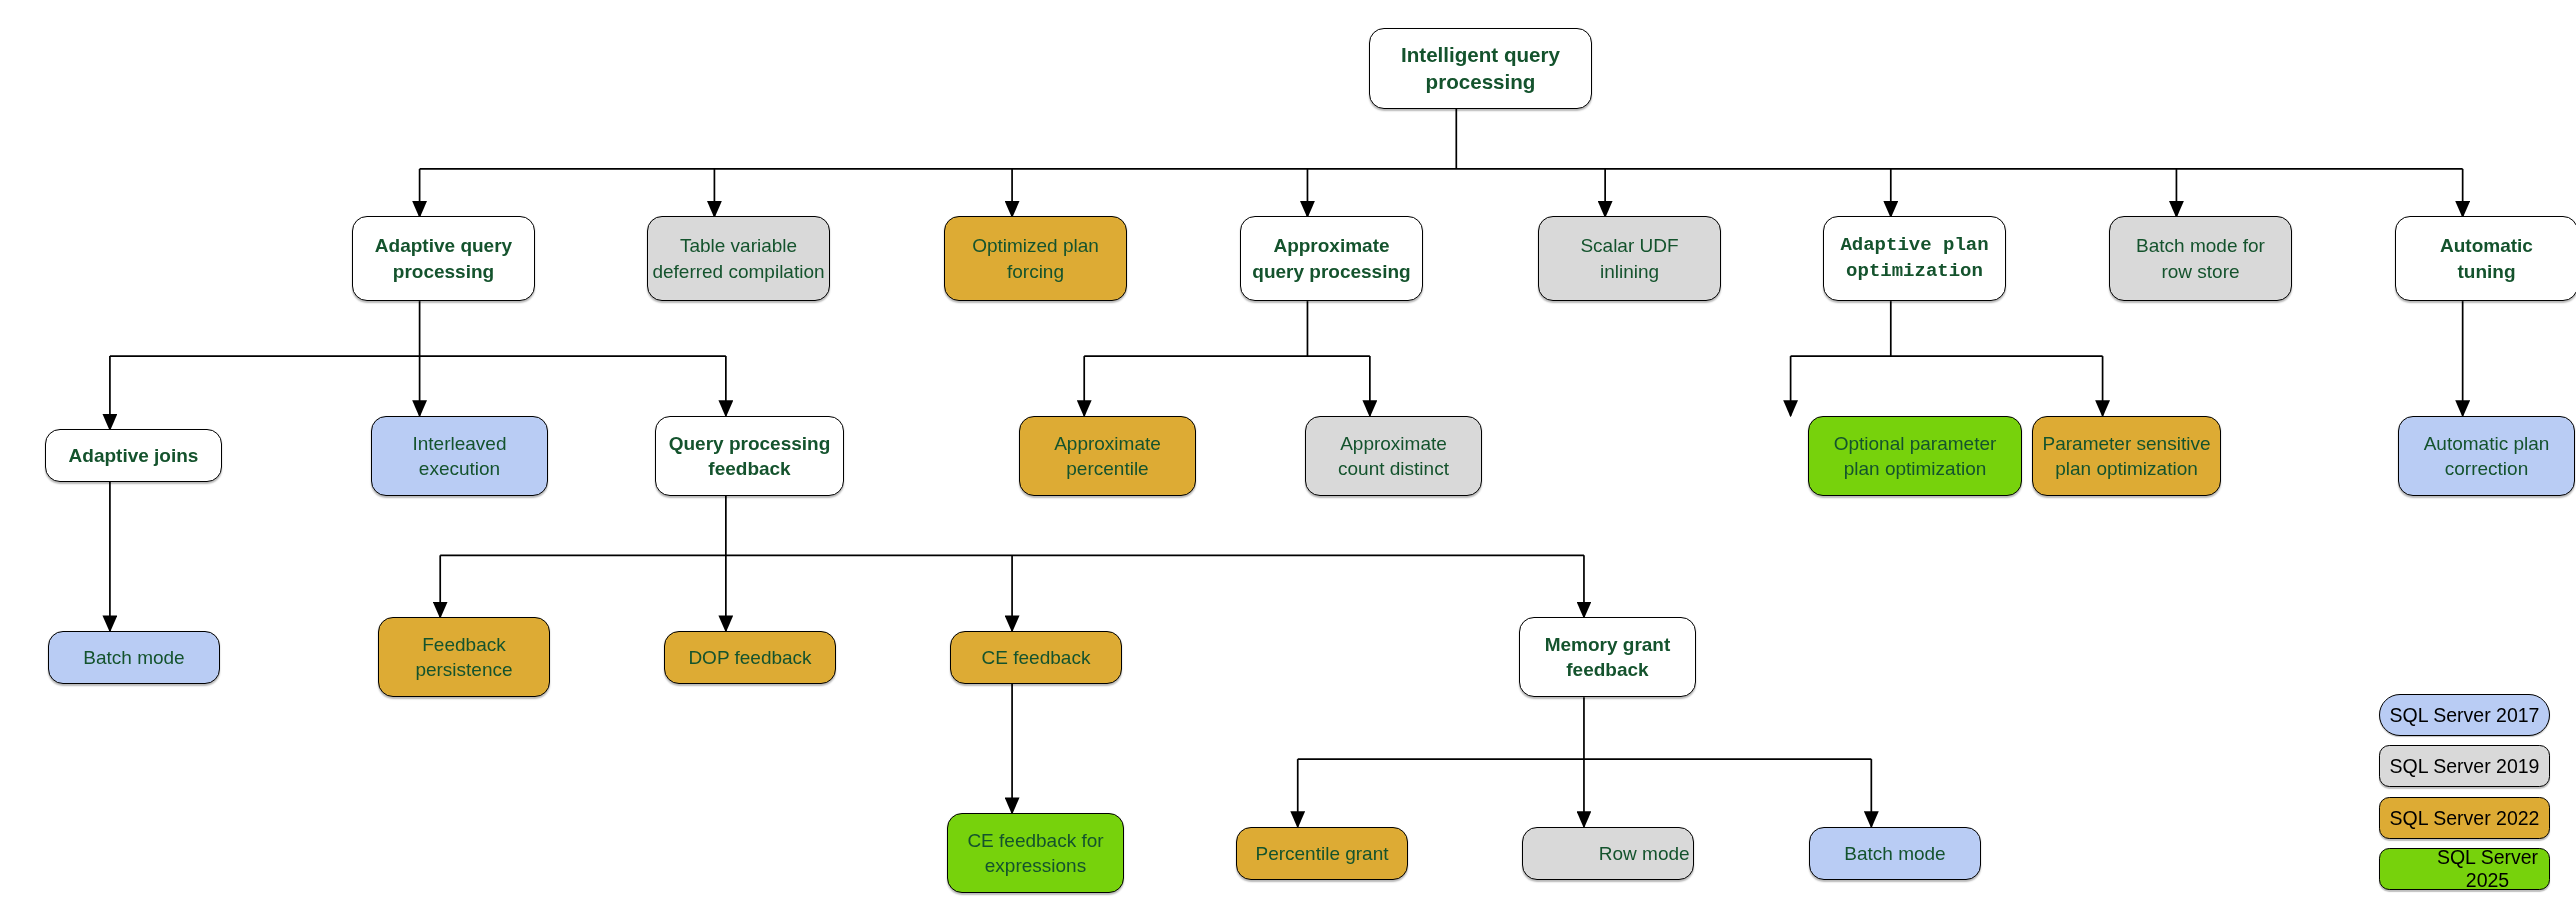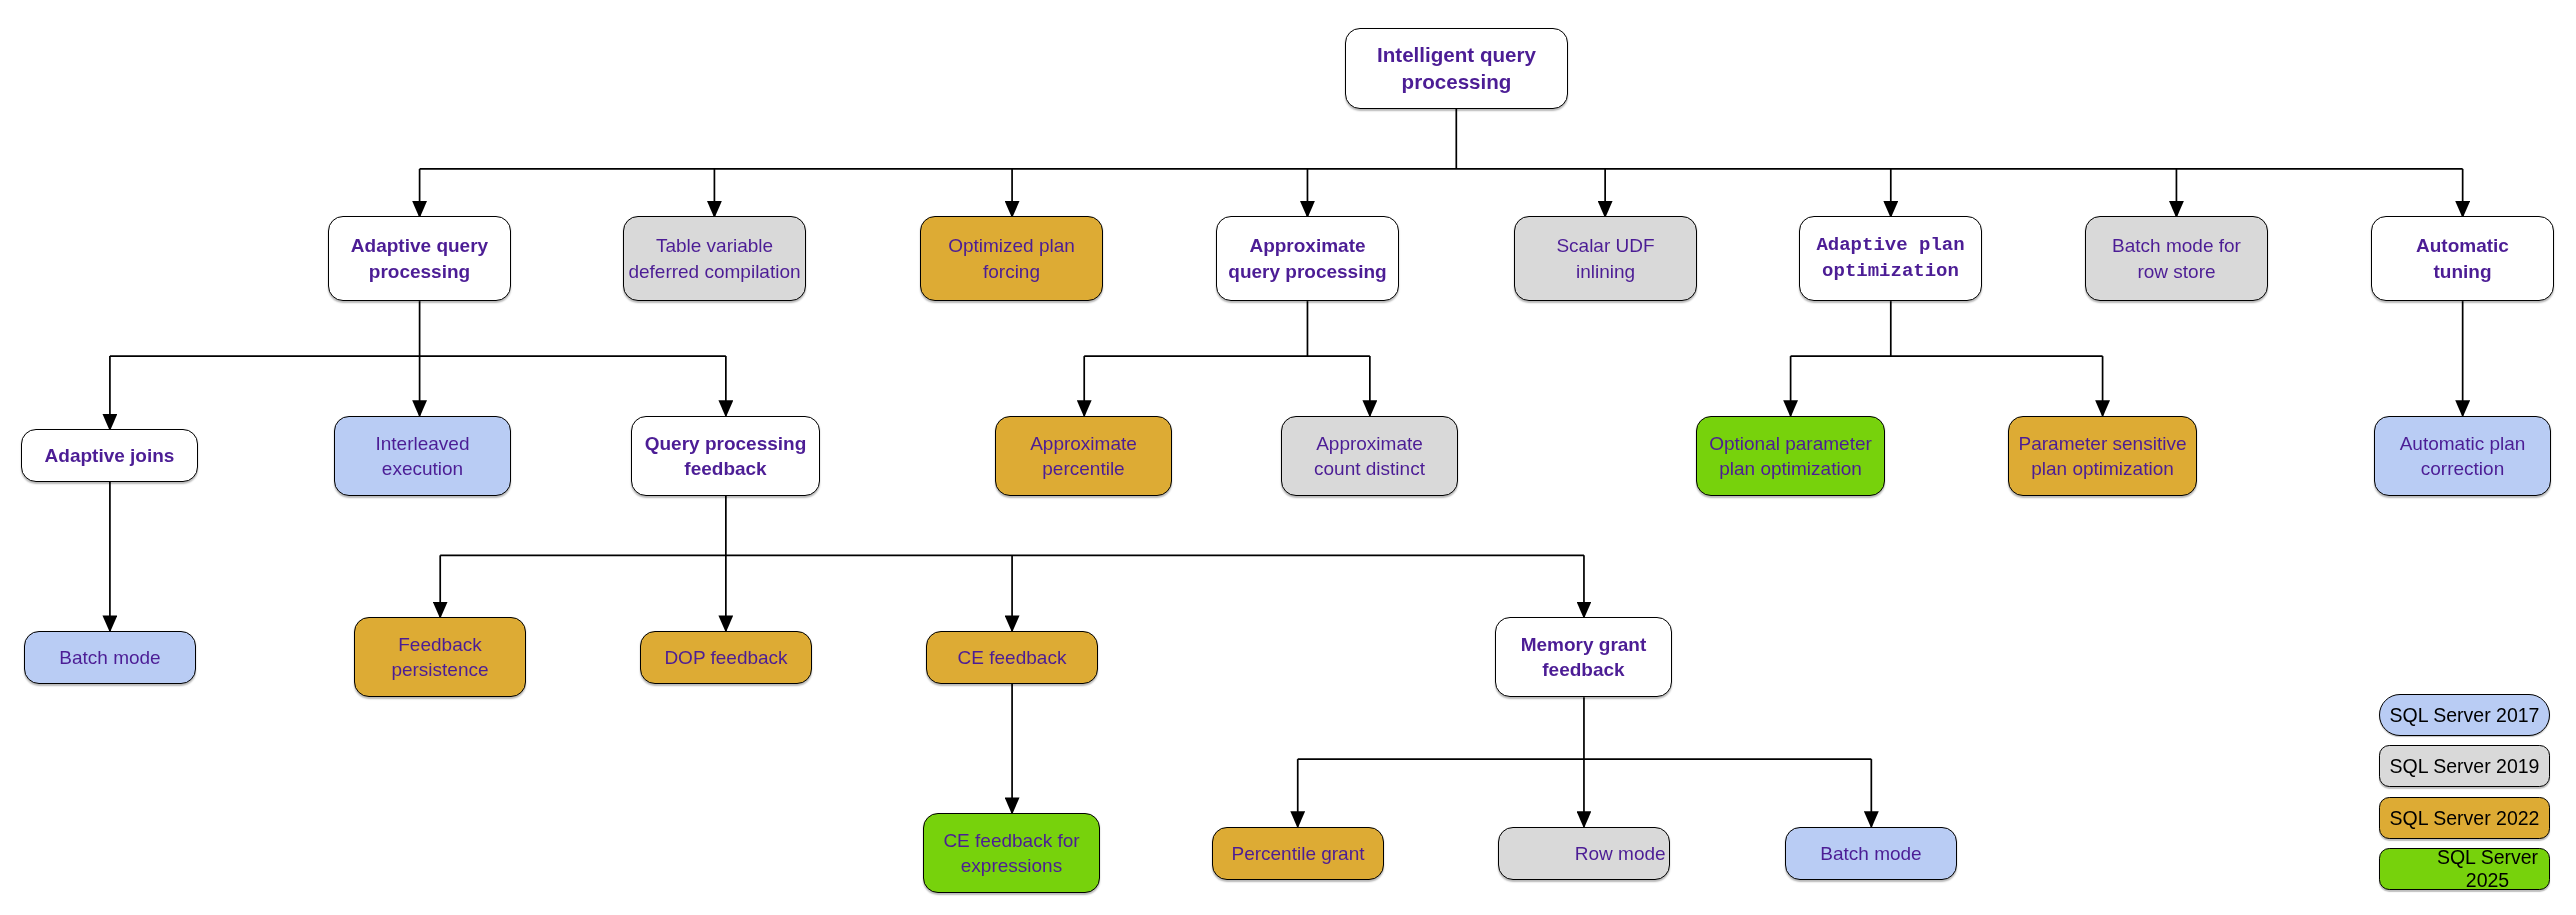--- a/index.html
+++ b/index.html
@@ -17,23 +17,24 @@
     box-sizing: border-box;
     border: 1.7px solid #000000;
     border-radius: 15px;
     display: flex;
     align-items: center;
     justify-content: center;
     text-align: center;
     white-space: pre-line;
     font-size: 19px;
     line-height: 1.32;
-    color: #4c1d95;
+    color: #14532d;
     padding: 1.1px 3.4px;
     box-shadow: 0 1.7px 1.7px rgba(0,0,0,0.28);
+    margin-left: 24px;
   }
   .node.bold { font-weight: bold; }
   .node.root { font-size: 20.6px; }
   .legend-item {
     position: absolute;
     box-sizing: border-box;
     border: 1.7px solid #000000;
     border-radius: 10.3px;
     display: flex;
     align-items: center;
@@ -107,29 +108,29 @@
 query processing</span></div>
       <div class="node" style="left: 1514px; top: 216px; width: 183px; height: 85px; background: rgb(217, 217, 217);"><span>Scalar UDF
 inlining</span></div>
       <div class="node bold" style="left: 1799px; top: 216px; width: 183px; height: 85px; background: rgb(255, 255, 255); font-family: Liberation Mono, monospace;"><span>Adaptive plan
 optimization</span></div>
       <div class="node" style="left: 2085px; top: 216px; width: 183px; height: 85px; background: rgb(217, 217, 217);"><span>Batch mode for
 row store</span></div>
       <div class="node bold" style="left: 2371px; top: 216px; width: 183px; height: 85px; background: rgb(255, 255, 255);"><span>Automatic
 tuning</span></div>
       <div class="node bold" style="left: 21px; top: 429px; width: 177px; height: 53px; background: rgb(255, 255, 255);"><span>Adaptive joins</span></div>
-      <div class="node" style="left: 334px; top: 416px; width: 177px; height: 80px; background: rgb(185, 204, 244);"><span>Interleaved
+      <div class="node" style="left: 347px; top: 416px; width: 177px; height: 80px; background: rgb(185, 204, 244);"><span>Interleaved
 execution</span></div>
       <div class="node bold" style="left: 631px; top: 416px; width: 189px; height: 80px; background: rgb(255, 255, 255);"><span>Query processing
 feedback</span></div>
       <div class="node" style="left: 995px; top: 416px; width: 177px; height: 80px; background: rgb(221, 171, 52);"><span>Approximate
 percentile</span></div>
       <div class="node" style="left: 1281px; top: 416px; width: 177px; height: 80px; background: rgb(217, 217, 217);"><span>Approximate
 count distinct</span></div>
-      <div class="node" style="left: 1696px; top: 416px; width: 189px; height: 80px; background: rgb(119, 210, 12);"><span>Optional parameter
+      <div class="node" style="left: 1784px; top: 416px; width: 214px; height: 80px; background: rgb(119, 210, 12);"><span>Optional parameter
 plan optimization</span></div>
       <div class="node" style="left: 2008px; top: 416px; width: 189px; height: 80px; background: rgb(221, 171, 52);"><span>Parameter sensitive
 plan optimization</span></div>
       <div class="node" style="left: 2374px; top: 416px; width: 177px; height: 80px; background: rgb(185, 204, 244);"><span>Automatic plan
 correction</span></div>
       <div class="node" style="left: 24px; top: 631px; width: 172px; height: 53px; background: rgb(185, 204, 244);"><span>Batch mode</span></div>
       <div class="node" style="left: 354px; top: 617px; width: 172px; height: 80px; background: rgb(221, 171, 52);"><span>Feedback
 persistence</span></div>
       <div class="node" style="left: 640px; top: 631px; width: 172px; height: 53px; background: rgb(221, 171, 52);"><span>DOP feedback</span></div>
       <div class="node" style="left: 926px; top: 631px; width: 172px; height: 53px; background: rgb(221, 171, 52);"><span>CE feedback</span></div>

